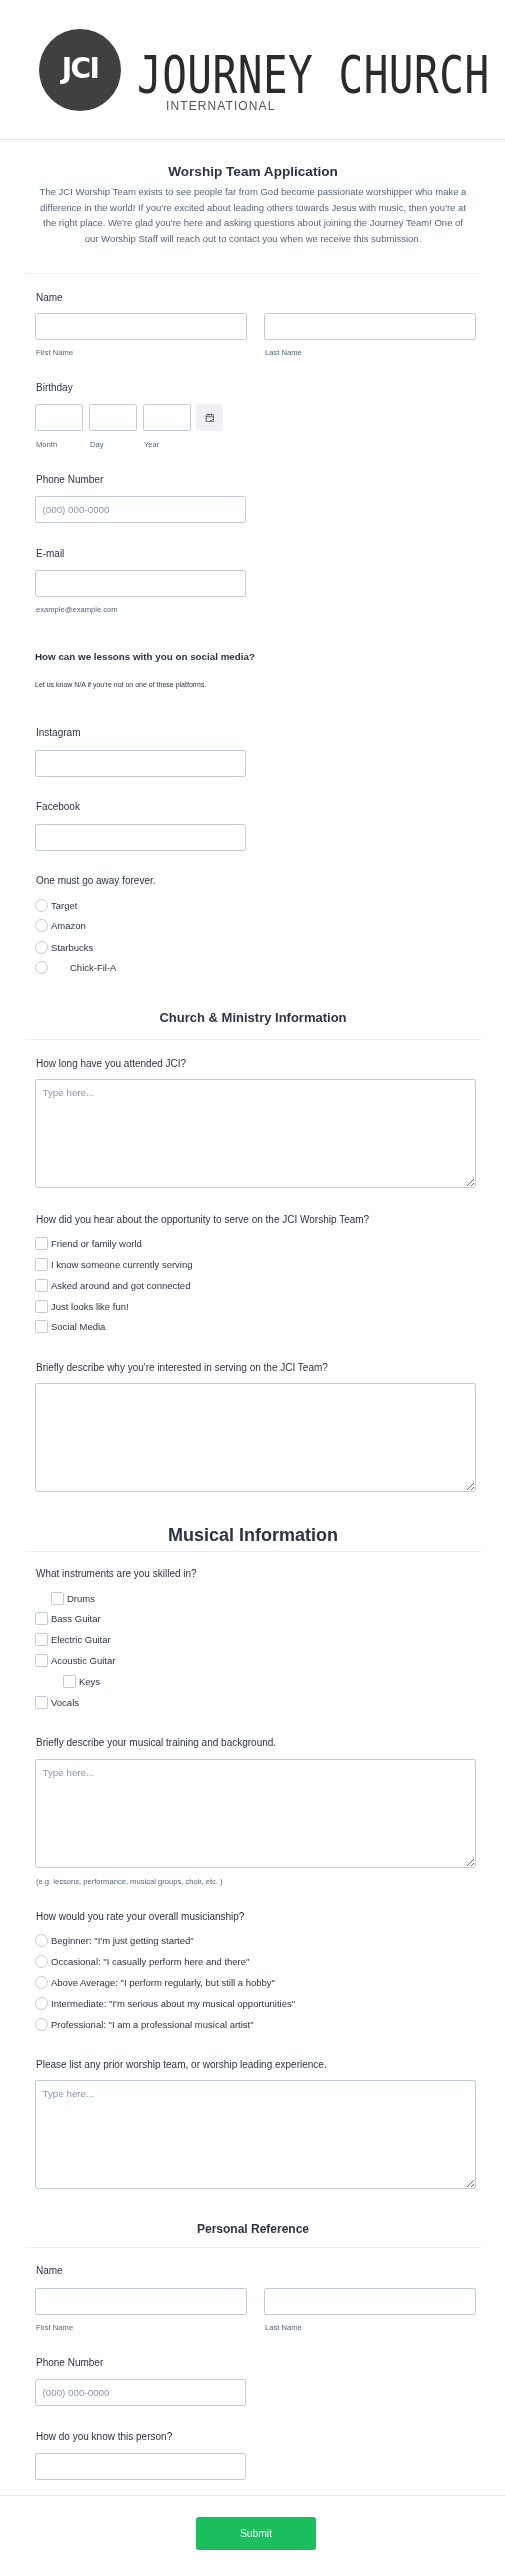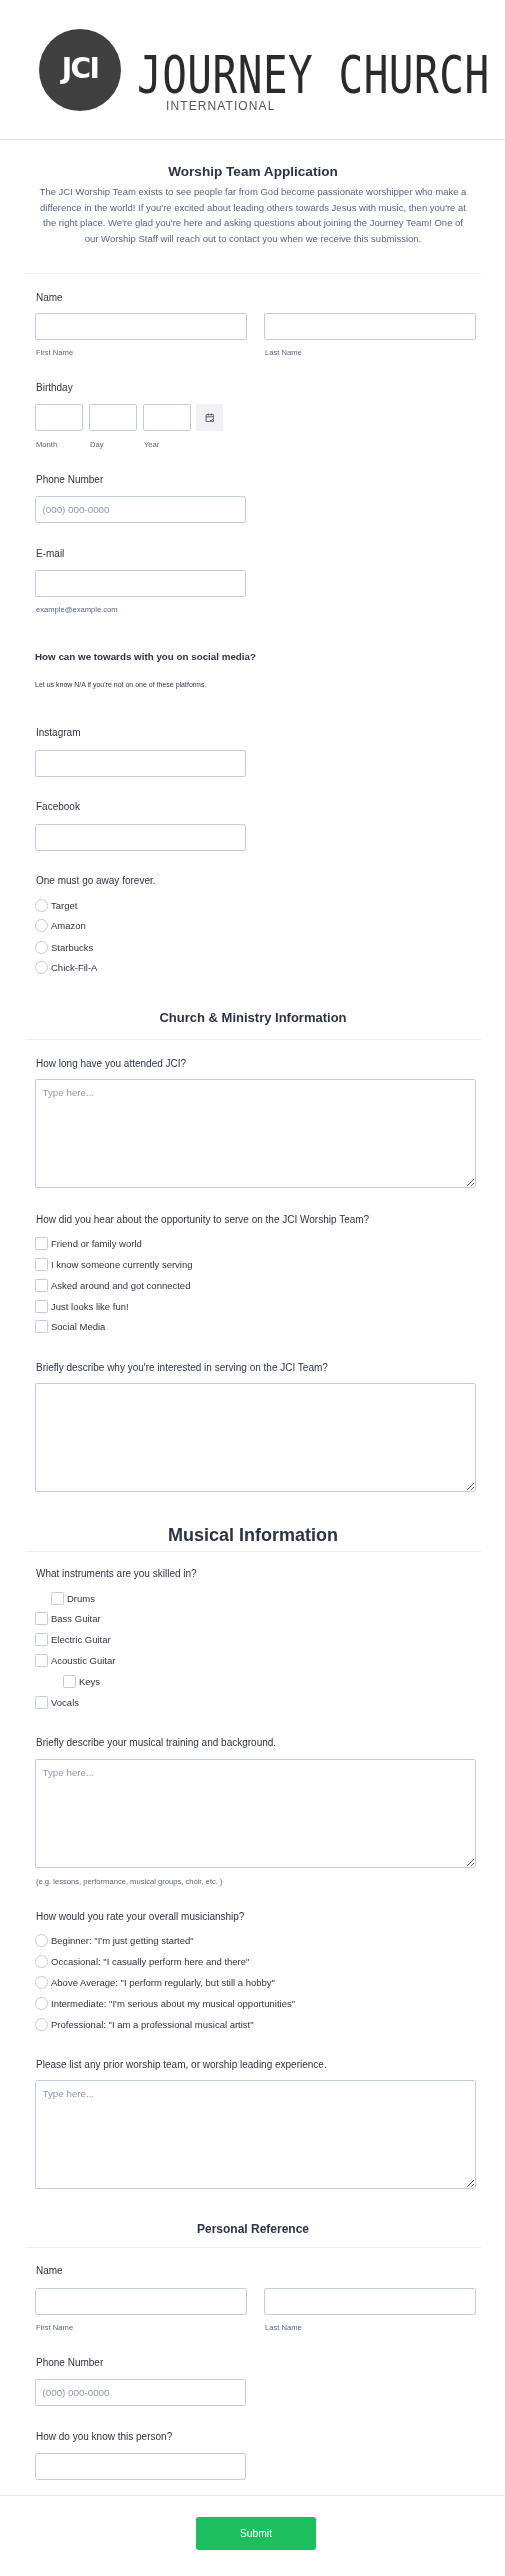--- a/index.html
+++ b/index.html
@@ -80,21 +80,21 @@
 <div class="sub-label" style="left:90px; top:440px;">Day</div>
 <div class="sub-label" style="left:144px; top:440px;">Year</div>
 
 <div class="q-label" style="top:474px;">Phone Number</div>
 <input class="text-input" style="left: 35px; top: 496px; width: 211px;" type="tel" placeholder="(000) 000-0000">
 
 <div class="q-label" style="top:548px;">E-mail</div>
 <input class="text-input" style="left: 35px; top: 570px; width: 211px;" type="email">
 <div class="sub-label" style="left:36px; top:605px;">example@example.com</div>
 
-<div class="q-label bold" style="left:35px; top:651px;">How can we towards with you on social media?</div>
+<div class="q-label bold" style="left:35px; top:651px;">How can we lessons with you on social media?</div>
 <div class="hint" style="top:681px;">Let us know N/A if you're not on one of these platforms.</div>
 
 <div class="q-label" style="top:727px;">Instagram</div>
 <input class="text-input" style="left: 35px; top: 750px; width: 211px;" type="text">
 
 <div class="q-label" style="top:801px;">Facebook</div>
 <input class="text-input" style="left: 35px; top: 824px; width: 211px;" type="text">
 
 <div class="q-label" style="top:875px;">One must go away forever.</div>
 <div class="opt" style="top:898px;">
@@ -102,21 +102,21 @@
   <span class="opt-label">Target</span>
 </div>
 <div class="opt" style="top:918px;">
   <span class="radio"></span>
   <span class="opt-label">Amazon</span>
 </div>
 <div class="opt" style="top:940px;">
   <span class="radio"></span>
   <span class="opt-label">Starbucks</span>
 </div>
-<div class="opt" style="top:960px;">
+<div class="opt" style="top:960px;gap:19px;">
   <span class="radio"></span>
   <span class="opt-label">Chick-Fil-A</span>
 </div>
 
 <div class="section-title" style="top:1010px;">Church &amp; Ministry Information</div>
 <div class="divider" style="top:1039px;"></div>
 
 <div class="q-label" style="top:1058px;">How long have you attended JCI?</div>
 <textarea class="textarea" style="top: 1079px;" placeholder="Type here..."></textarea>
 

